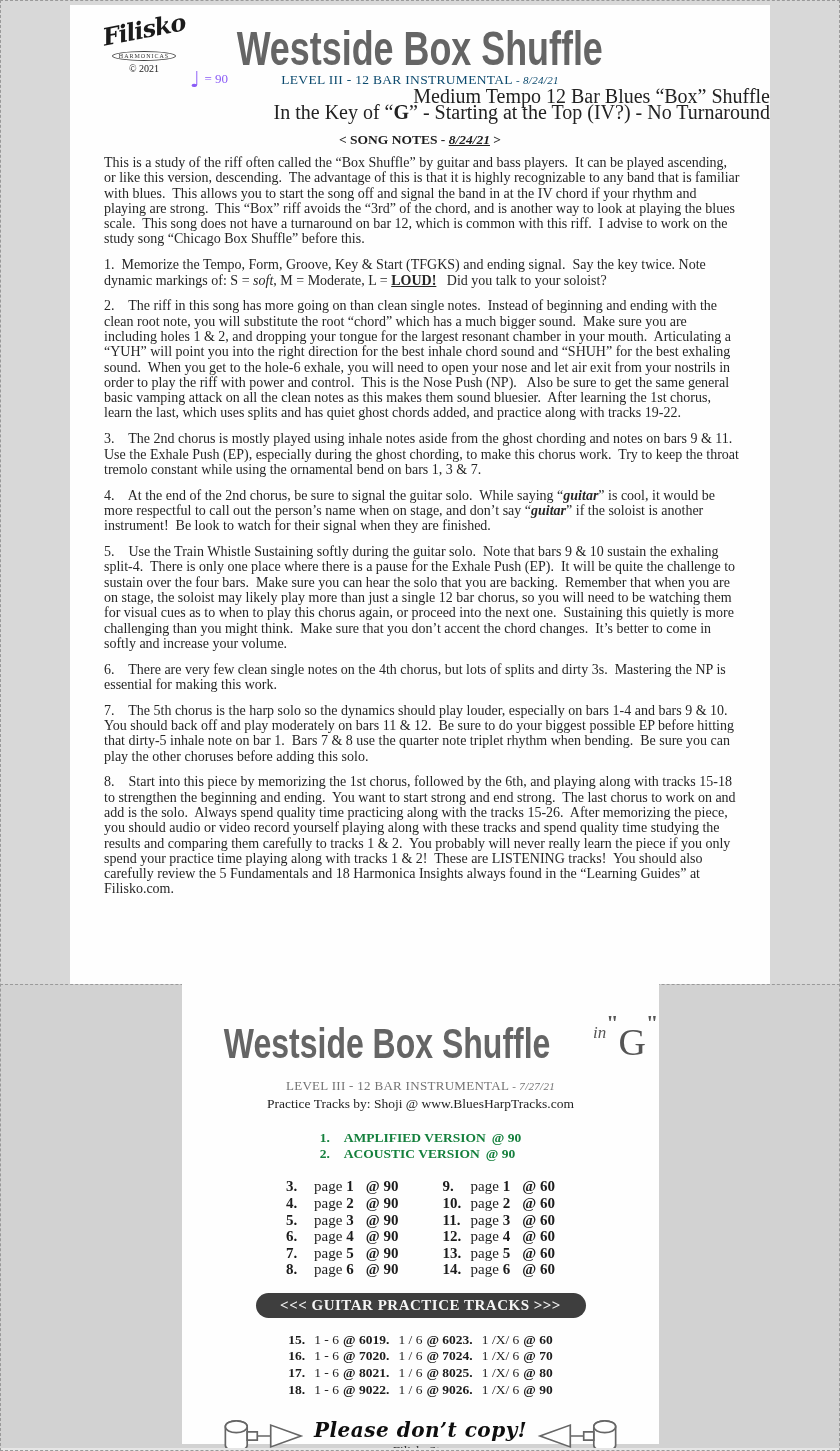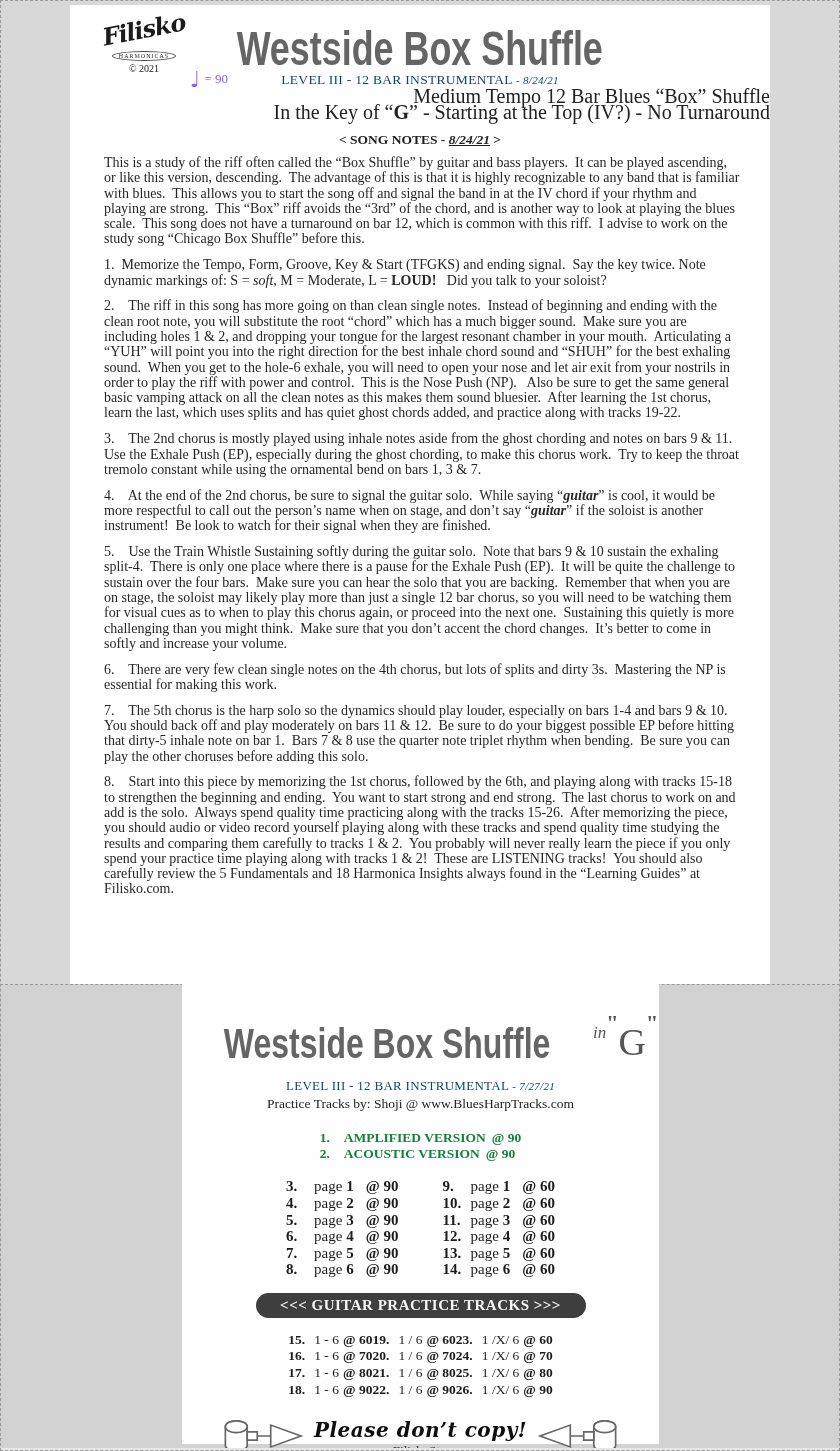--- a/index.html
+++ b/index.html
@@ -31,29 +31,29 @@
   .hdr-line{text-align:center;font-size:13.5px;letter-spacing:0.3px;color:#0c4a6e;margin-top:3px;}
   .hdr-line .date{font-style:italic;font-size:11px;}
   .hdr-sub{text-align:right;font-size:20px;color:#222;line-height:16px;}
   .hdr-sub .key{font-weight:bold;}
   .notes-head{text-align:center;font-size:13.5px;font-weight:bold;margin-top:12px;color:#1d1d1d;}
   .notes-head .date{font-style:italic;text-decoration:underline;}
 
   
   .p1-body{padding:2px 30px 0 34px;}
   .p1-body p{margin:0 0 10.5px 0;font-size:14px;line-height:15.3px;white-space:pre-wrap;color:#262626;}
-  .i{font-style:italic;} .b{font-weight:bold;} .bi{font-weight:bold;font-style:italic;}
+  .i{font-style:italic;} .b{font-weight:bold;text-decoration:underline;} .bi{font-weight:bold;font-style:italic;}
 
   
   .p2-title{ text-align:center;padding-top:26px;white-space:nowrap;}
   .p2-title .big-title{font-size:40px;line-height:40px;transform:scale(0.8,1.05);vertical-align:middle;}
   .t2-in{font-style:italic;font-size:17px;color:#555;vertical-align:8px;margin-left:2px;}
   .t2-q{font-family:"Liberation Serif",serif;font-size:22px;color:#555;vertical-align:16px;font-weight:bold;}
   .t2-key{font-size:38px;color:#555;font-weight:normal;vertical-align:middle;}
-  .p2-hdr{ text-align:center;font-size:13px;letter-spacing:0.3px;color:#0c4a6e;margin-top:14px;}
+  .p2-hdr{ text-align:center;font-size:13px;letter-spacing:0.3px;color:#737373;margin-top:14px;}
   .p2-hdr .date{font-style:italic;font-size:11px;}
   .p2-credit{text-align:center;font-size:13.5px;color:#222;margin-top:2px;}
   .versions{width:fit-content;margin:18px auto 0 auto;font-weight:bold;font-size:13.5px;line-height:16px;color:#15803d;}
   .versions .vnum{display:inline-block;width:24px;}
   .versions .vtempo{margin-left:6px;}
   .pt-cols{display:flex;justify-content:center;gap:44px;margin-top:16px;}
   .pt-col{font-size:15px;line-height:16.6px;color:#1c1c1c;}
   .pt-num{display:inline-block;width:28px;font-weight:bold;}
   .pt-word{}
   .pt-pnum{font-weight:bold;margin-left:4px;}

